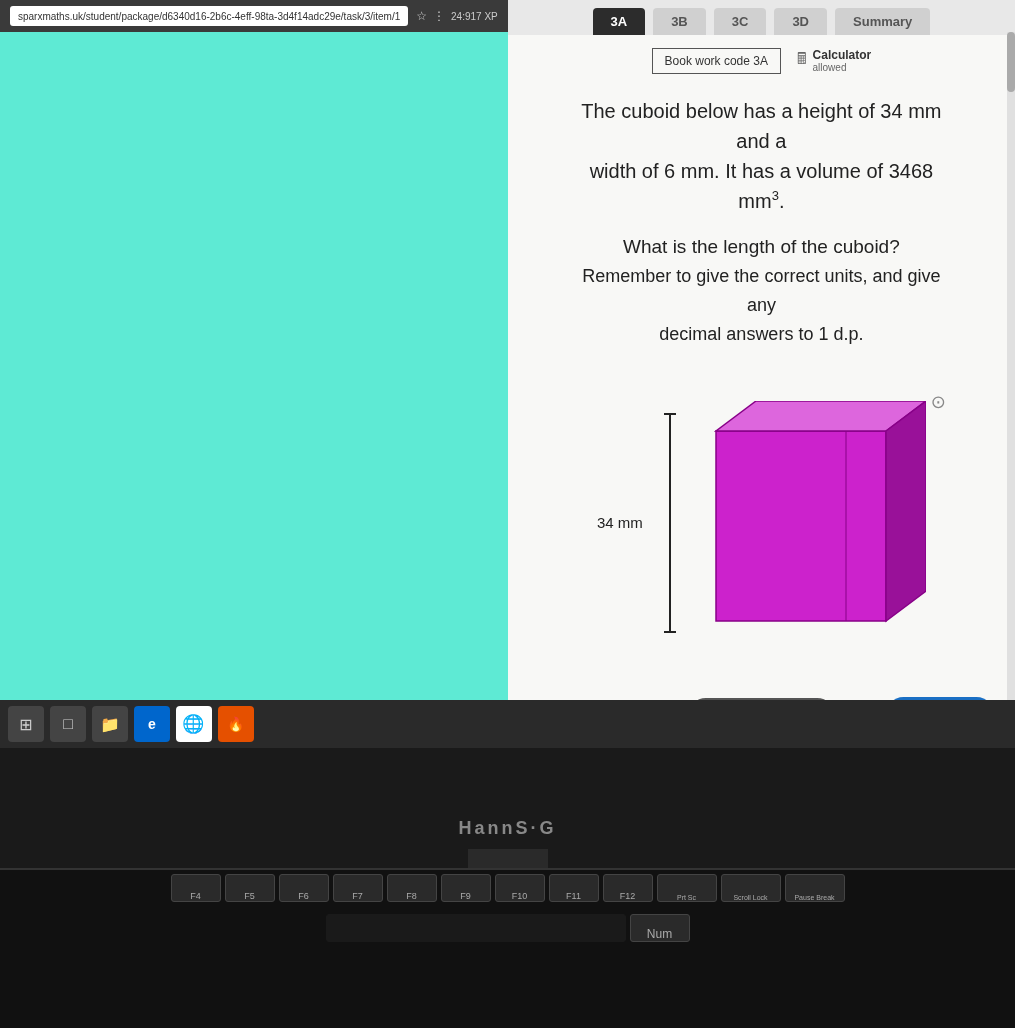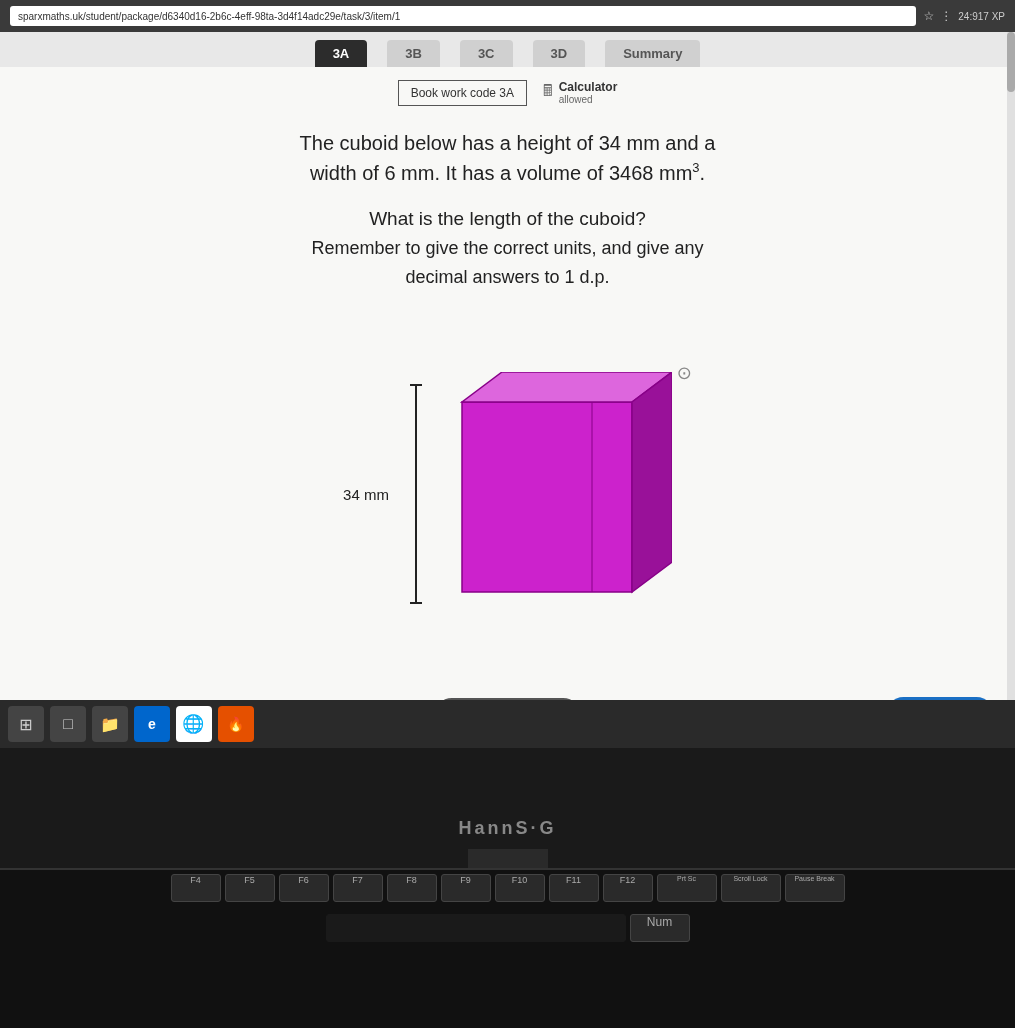--- a/index.html
+++ b/index.html
@@ -14,21 +14,21 @@
 
     
     .monitor-screen {
       position: absolute;
       top: 0;
       left: 0;
       right: 0;
       bottom: 280px;
       background: #5eead4;
       display: flex;
-      flex-direction: column;
+      flex-direction: row;
     }
 
     
     .browser-chrome {
       background: #3a3a3a;
       height: 32px;
       display: flex;
       align-items: center;
       padding: 0 10px;
       gap: 8px;
@@ -68,21 +68,21 @@
       flex-direction: column;
       overflow: hidden;
     }
 
     
     .tab-bar {
       background: #e8e8e8;
       display: flex;
       align-items: flex-end;
       padding: 8px 16px 0;
-      gap: 20px;
+      gap: 8px;
       justify-content: center;
     }
 
     .tab {
       padding: 6px 18px;
       border-radius: 4px 4px 0 0;
       font-size: 13px;
       font-weight: 600;
       cursor: pointer;
       color: #555;
@@ -334,21 +334,21 @@
       gap: 4px;
     }
 
     .key {
       background: #2a2a2a;
       border: 1px solid #444;
       border-radius: 3px;
       min-width: 50px;
       height: 28px;
       display: flex;
-      align-items: flex-start;
+      align-items: flex-end;
       justify-content: center;
       color: #aaa;
       font-size: 9px;
       cursor: pointer;
     }
 
     .scrollbar {
       position: absolute;
       right: 0;
       top: 32px;

